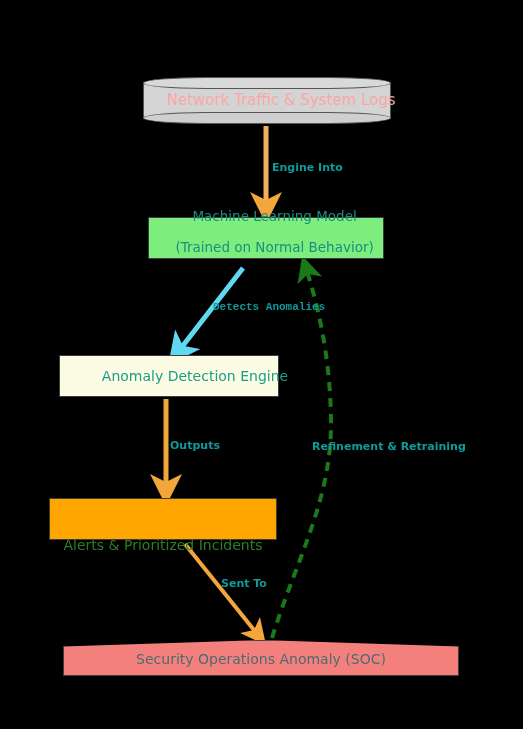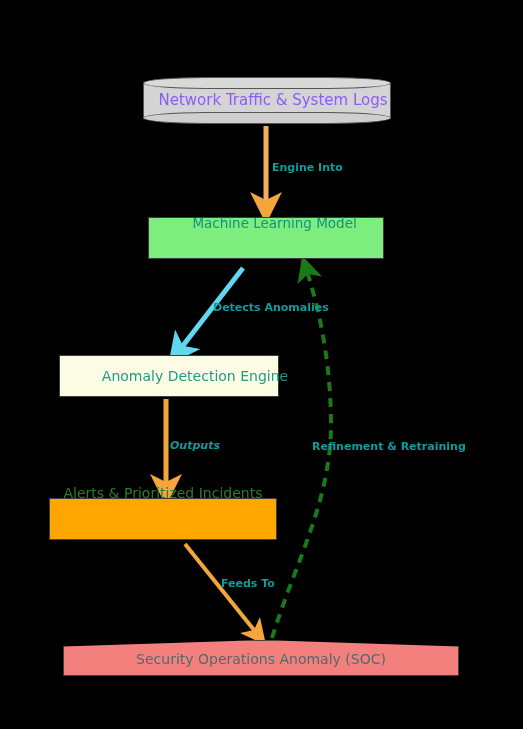--- a/index.html
+++ b/index.html
@@ -61,22 +61,23 @@
     left: 0; top: 35px;
     width: 248px; height: 12px;
     background: #cfcfcf;
     border: 1px solid #555;
     border-radius: 50% / 100%;
     box-sizing: border-box;
   }
   #datastore-text {
     left: 143px; top: 84px;
     width: 260px; height: 34px;
-    color: #8b5cf6;
+    color: #fca5a5;
     font-size: 15px;
+    padding-left: 8px;
   }
   
   .box {
     position: absolute;
     box-sizing: border-box;
     border: 1px solid #3c3c3c;
   }
   #mlmodel-box {
     left: 148px; top: 217px;
     width: 236px; height: 42px;
@@ -99,21 +100,21 @@
     color: #1a9e86;
     font-size: 14px;
     margin-left: 26px;
   }
   #alerts-box {
     left: 49px; top: 498px;
     width: 228px; height: 42px;
     background: #ffa700;
   }
   #alerts-text {
-    left: 49px; top: 472px;
+    left: 49px; top: 524px;
     width: 228px; height: 42px;
     color: #2b7d2b;
     font-size: 14px;
   }
   
   #soc-shape {
     position: absolute;
     left: 63px; top: 640px;
     width: 396px; height: 36px;
     background: #f4807e;
@@ -130,22 +131,22 @@
   
   .edge-label {
     position: absolute;
     color: #0f9b9b;
     font-size: 11px;
     font-weight: bold;
     white-space: pre;
     pointer-events: none;
   }
   #label-feeds-into { left: 272px; top: 161px; }
-  #label-detects    { left: 213px; top: 301px; }
-  #label-outputs    { left: 170px; top: 439px; font-style: italic; }
+  #label-detects    { left: 213px; top: 301px; font-family: Liberation Mono, monospace; }
+  #label-outputs    { left: 170px; top: 439px; }
   #label-sent-to    { left: 221px; top: 577px; }
   #label-refinement { left: 312px; top: 440px; }
 </style>
 </head>
 <body>
 
 <svg id="canvas" viewBox="0 0 523 729">
   <defs>
     <marker id="arrow-orange" markerWidth="7" markerHeight="7" refX="3.2" refY="3.2" orient="auto" markerUnits="strokeWidth">
       <path d="M0,0 L6.4,3.2 L0,6.4 L1.6,3.2 Z" fill="#f2a63c"></path>
@@ -173,29 +174,30 @@
   <div id="datastore-body"></div>
   <div id="datastore-top"></div>
   <div id="datastore-bottom"></div>
 </div>
 <div id="datastore-text" class="node-label">Network Traffic &amp; System Logs</div>
 
 <div id="mlmodel-box" class="box"></div>
 <div id="mlmodel-text" class="node-label">
   <span>
     <span>Machine Learning Model</span><br>
+    <span>(Trained on Normal Behavior)</span>
   </span>
 </div>
 
 <div id="anomaly-box" class="box"></div>
 <div id="anomaly-text" class="node-label">Anomaly Detection Engine</div>
 
 <div id="alerts-box" class="box"></div>
 <div id="alerts-text" class="node-label">Alerts &amp; Prioritized Incidents</div>
 
 <div id="soc-shape"></div>
 <div id="soc-text" class="node-label">Security Operations Anomaly (SOC)</div>
 
 <div id="label-feeds-into" class="edge-label">Engine Into</div>
 <div id="label-detects" class="edge-label">Detects Anomalies</div>
 <div id="label-outputs" class="edge-label">Outputs</div>
-<div id="label-sent-to" class="edge-label">Feeds To</div>
+<div id="label-sent-to" class="edge-label">Sent To</div>
 <div id="label-refinement" class="edge-label">Refinement &amp; Retraining</div>
 
 </body></html>

